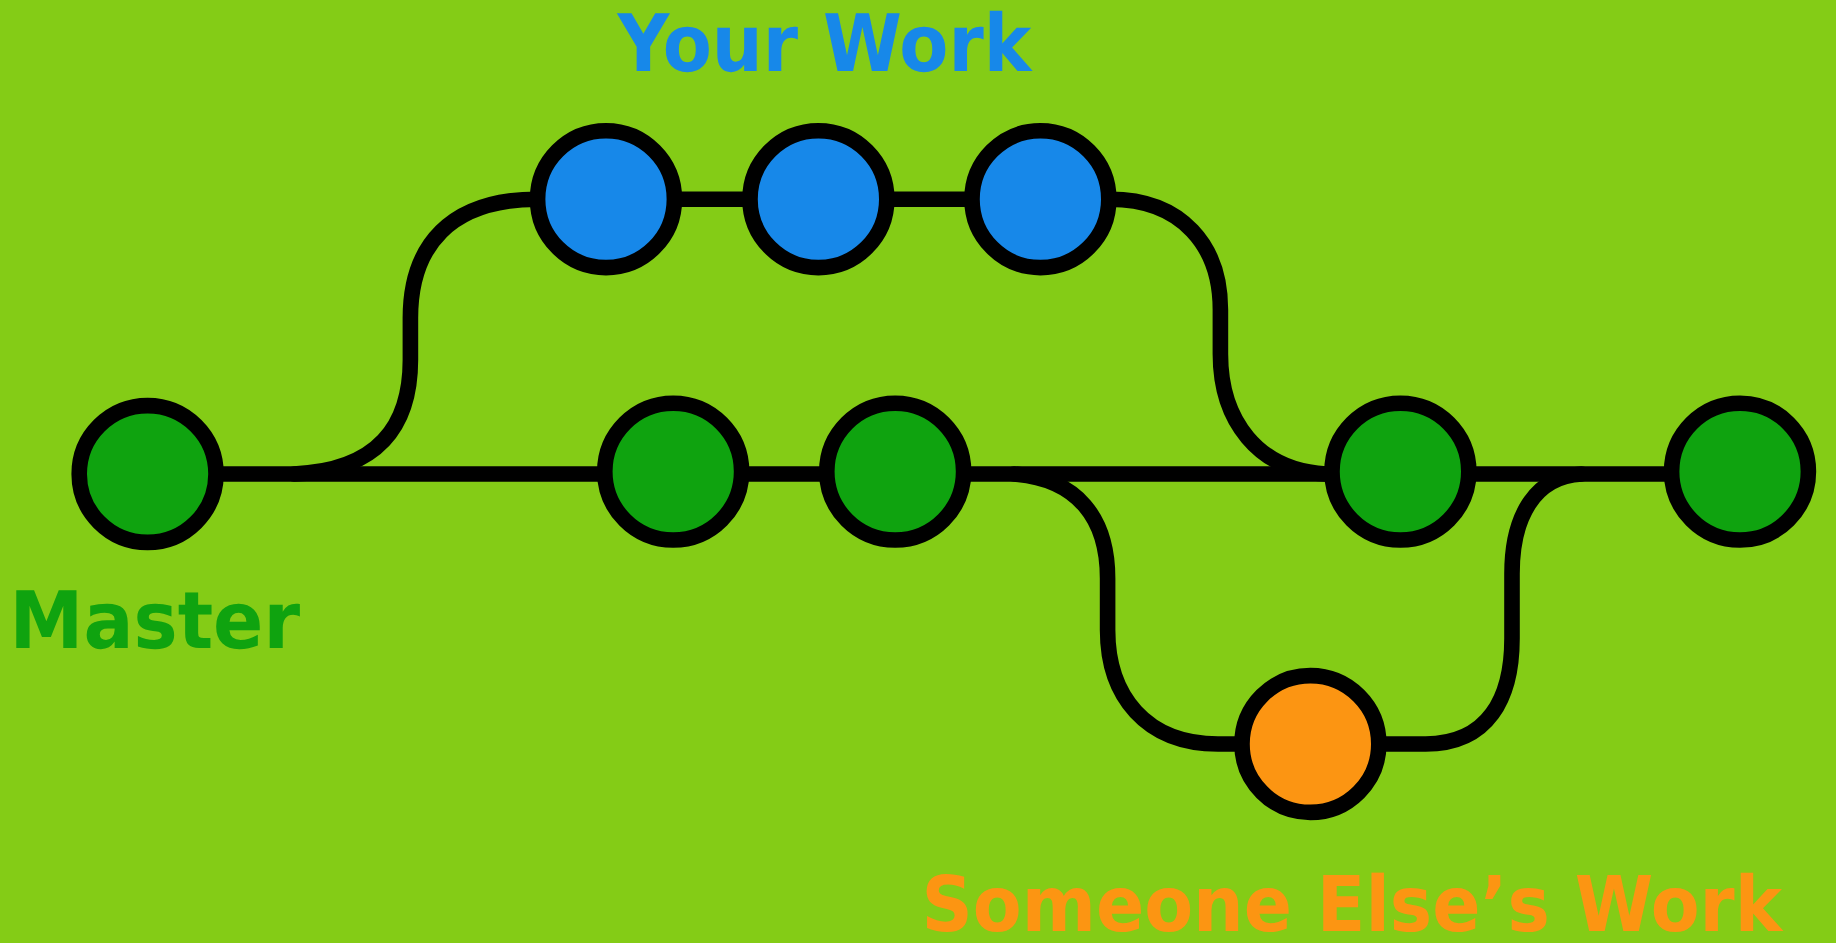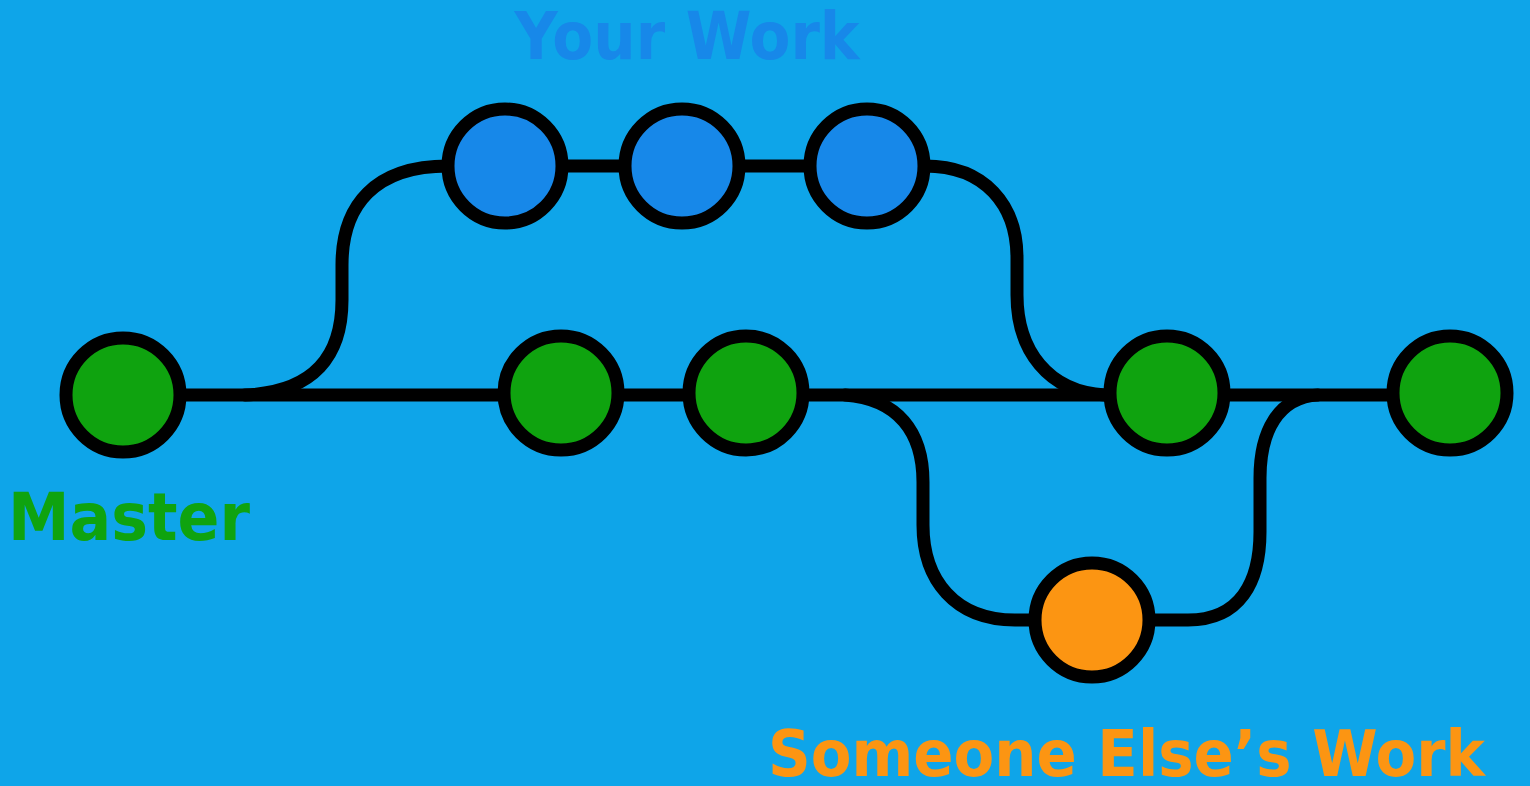--- a/index.html
+++ b/index.html
@@ -7,21 +7,21 @@
     padding: 0;
     background: #ffffff;
     width: 1530px;
     height: 786px;
     overflow: hidden;
   }
   .stage {
     position: relative;
     width: 1530px;
     height: 786px;
-    background: #0ea5e9;
+    background: #84cc16;
   }
   svg text {
     font-family: "DejaVu Sans", "Liberation Sans", sans-serif;
     font-weight: bold;
   }
 </style>
 </head>
 <body>
 
 <div class="stage">

